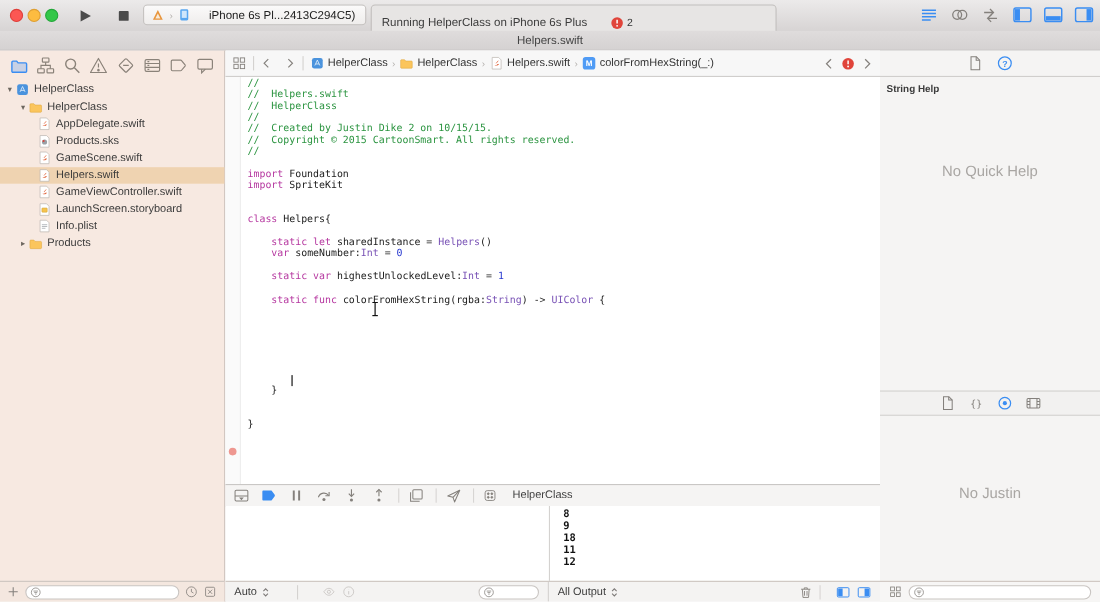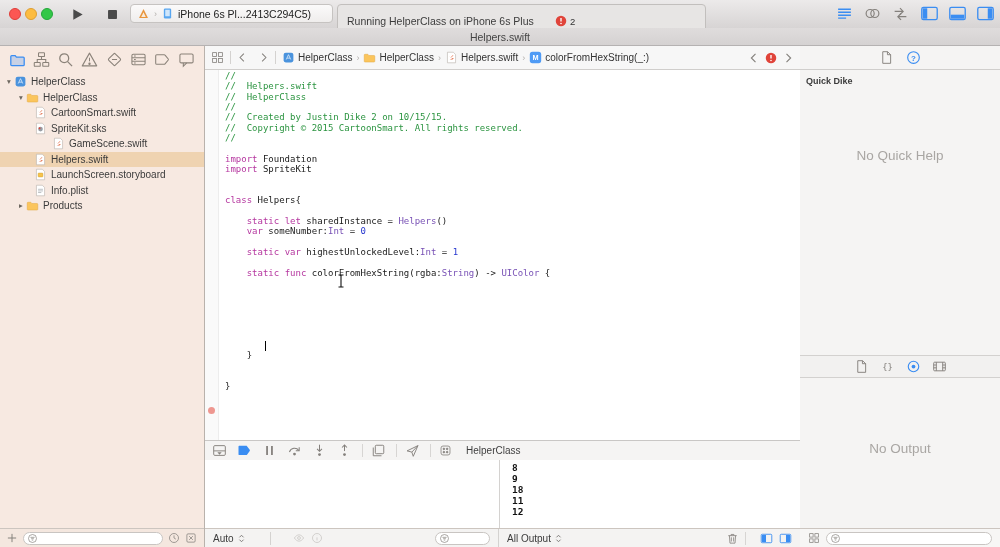--- a/index.html
+++ b/index.html
@@ -116,21 +116,21 @@
             <path d="M8 6.5 10.8 12.2H5.2z" fill="#f8ecdc"></path>
           </svg>
         </span>
       <span class="jb-sep">›</span>
       <span class="icon i13">
         <svg viewBox="0 0 16 16">
             <rect x="3.5" y="1.8" width="9" height="12.4" rx="1.6" fill="#58a6f0"></rect>
             <rect x="5.2" y="3.4" width="5.6" height="8" fill="#cfe6fb"></rect>
           </svg>
         </span>
-      <span style="margin-left:4px;font-size:10.5px;color:#222;white-space:nowrap;">iPhone 6s Pl...2413C294C5)</span>
+      <span style="margin-left:16px;font-size:10.5px;color:#222;white-space:nowrap;">iPhone 6s Pl...2413C294C5)</span>
     </div>
 
     <div class="statuswin" style="left:337px;width:369px;padding:0 9px;">
       <span>Running HelperClass on iPhone 6s Plus</span>
       <span style="position:absolute;left:217px;display:flex;align-items:center;">
         <span class="icon i12">
           <svg viewBox="0 0 16 16">
               <circle cx="8" cy="8" r="7" fill="#e0443a"></circle>
               <path d="M8 4v4.6" stroke="#fff" stroke-width="1.8" fill="none"></path>
               <circle cx="8" cy="11.3" r="1.1" fill="#fff"></circle>
@@ -281,51 +281,61 @@
           <span>HelperClass</span>
         </div>
         <div class="nav-row" style="padding-left: 34px;">
           <span class="fico">
             <svg viewBox="0 0 16 16">
               <path d="M3 1.5h7.2l2.8 2.8v10.2H3z" fill="#fff" stroke="#bcb6b0" stroke-width=".8"></path>
               <path d="M5 6.2c1.8 2.4 4 3.1 5.8 2.4-.6 1.9-3.1 2.6-5.2 1.4 1.4.2 2.6-.2 3.3-1C7.6 8.6 6.1 7.5 5 6.2z" fill="#e0643c"></path>
               <path d="M9.8 5.2 7.6 7.9" stroke="#e0643c" stroke-width=".9" fill="none"></path>
             </svg>
           </span>
-          <span>CartoonSmart.swift</span>
+          <span>AppDelegate.swift</span>
         </div>
         <div class="nav-row" style="padding-left: 34px;">
           <span class="fico">
             <svg viewBox="0 0 16 16">
               <path d="M3 1.5h7.2l2.8 2.8v10.2H3z" fill="#fff" stroke="#bcb6b0" stroke-width=".8"></path>
               <circle cx="8" cy="8.7" r="2.9" fill="#9aa0a6"></circle>
               <circle cx="6.9" cy="7.6" r="1.2" fill="#d8433b"></circle>
             </svg>
           </span>
-          <span>SpriteKit.sks</span>
-        </div>
-        <div class="nav-row" style="padding-left: 52px;">
+          <span>Products.sks</span>
+        </div>
+        <div class="nav-row" style="padding-left: 34px;">
           <span class="fico">
             <svg viewBox="0 0 16 16">
               <path d="M3 1.5h7.2l2.8 2.8v10.2H3z" fill="#fff" stroke="#bcb6b0" stroke-width=".8"></path>
               <path d="M5 6.2c1.8 2.4 4 3.1 5.8 2.4-.6 1.9-3.1 2.6-5.2 1.4 1.4.2 2.6-.2 3.3-1C7.6 8.6 6.1 7.5 5 6.2z" fill="#e0643c"></path>
               <path d="M9.8 5.2 7.6 7.9" stroke="#e0643c" stroke-width=".9" fill="none"></path>
             </svg>
           </span>
           <span>GameScene.swift</span>
         </div>
         <div class="nav-row selected" style="padding-left: 34px;">
           <span class="fico">
             <svg viewBox="0 0 16 16">
               <path d="M3 1.5h7.2l2.8 2.8v10.2H3z" fill="#fff" stroke="#bcb6b0" stroke-width=".8"></path>
               <path d="M5 6.2c1.8 2.4 4 3.1 5.8 2.4-.6 1.9-3.1 2.6-5.2 1.4 1.4.2 2.6-.2 3.3-1C7.6 8.6 6.1 7.5 5 6.2z" fill="#e0643c"></path>
               <path d="M9.8 5.2 7.6 7.9" stroke="#e0643c" stroke-width=".9" fill="none"></path>
             </svg>
           </span>
           <span>Helpers.swift</span>
+        </div>
+        <div class="nav-row" style="padding-left: 34px;">
+          <span class="fico">
+            <svg viewBox="0 0 16 16">
+              <path d="M3 1.5h7.2l2.8 2.8v10.2H3z" fill="#fff" stroke="#bcb6b0" stroke-width=".8"></path>
+              <path d="M5 6.2c1.8 2.4 4 3.1 5.8 2.4-.6 1.9-3.1 2.6-5.2 1.4 1.4.2 2.6-.2 3.3-1C7.6 8.6 6.1 7.5 5 6.2z" fill="#e0643c"></path>
+              <path d="M9.8 5.2 7.6 7.9" stroke="#e0643c" stroke-width=".9" fill="none"></path>
+            </svg>
+          </span>
+          <span>GameViewController.swift</span>
         </div>
         <div class="nav-row" style="padding-left: 34px; align-items: center;">
           <span class="fico">
             <svg viewBox="0 0 16 16">
               <path d="M3 1.5h7.2l2.8 2.8v10.2H3z" fill="#fff" stroke="#bcb6b0" stroke-width=".8"></path>
               <rect x="5" y="6.2" width="6" height="4.8" rx=".8" fill="#f6c34d" stroke="#c89a2a" stroke-width=".5"></rect>
             </svg>
           </span>
           <span>LaunchScreen.storyboard</span>
         </div>
@@ -663,21 +673,21 @@
             <path d="M9 1.8V5h3.4" fill="none" stroke="currentColor"></path>
           </svg>
         </span>
         <span class="icon i15 active">
           <svg viewBox="0 0 16 16">
             <circle cx="8" cy="8" r="6.2" fill="none" stroke="currentColor" stroke-width="1.2"></circle>
             <text x="8" y="11.2" text-anchor="middle" font-size="8.5" font-family="Liberation Sans" font-weight="bold" fill="currentColor">?</text>
           </svg>
         </span>
       </div>
-    <div class="qh-title">Quick Dike</div>
+    <div class="qh-title">String Help</div>
     <div class="emptymsg" style="top:102px;">No Quick Help</div>
     <div class="libbar">
         <span class="icon i15">
           <svg viewBox="0 0 16 16">
             <path d="M4 1.8h5.2L12.4 5v9.2H4z" fill="none" stroke="currentColor"></path>
             <path d="M9 1.8V5h3.4" fill="none" stroke="currentColor"></path>
           </svg>
         </span>
         <span class="icon i15">
           <svg viewBox="0 0 16 16">
@@ -693,21 +703,21 @@
         <span class="icon i15">
           <svg viewBox="0 0 16 16">
             <g fill="none" stroke="currentColor">
               <rect x="1.8" y="3.4" width="12.4" height="9.2" rx="1"></rect>
               <path d="M4.6 3.4v9.2M11.4 3.4v9.2"></path>
               <path d="M1.8 6.4h2.8M1.8 9.4h2.8M11.4 6.4h2.8M11.4 9.4h2.8"></path>
             </g>
           </svg>
         </span>
       </div>
-    <div class="emptymsg" style="top:395px;">No Output</div>
+    <div class="emptymsg" style="top:395px;">No Justin</div>
     <div class="pane-bottom" style="padding:0 8px;gap:6px;">
       <span class="iconrow">
           <span class="icon i12">
             <svg viewBox="0 0 16 16">
               <g fill="none" stroke="currentColor">
                 <rect x="2.2" y="2.2" width="4.6" height="4.6"></rect>
                 <rect x="9.2" y="2.2" width="4.6" height="4.6"></rect>
                 <rect x="2.2" y="9.2" width="4.6" height="4.6"></rect>
                 <rect x="9.2" y="9.2" width="4.6" height="4.6"></rect>
               </g>

